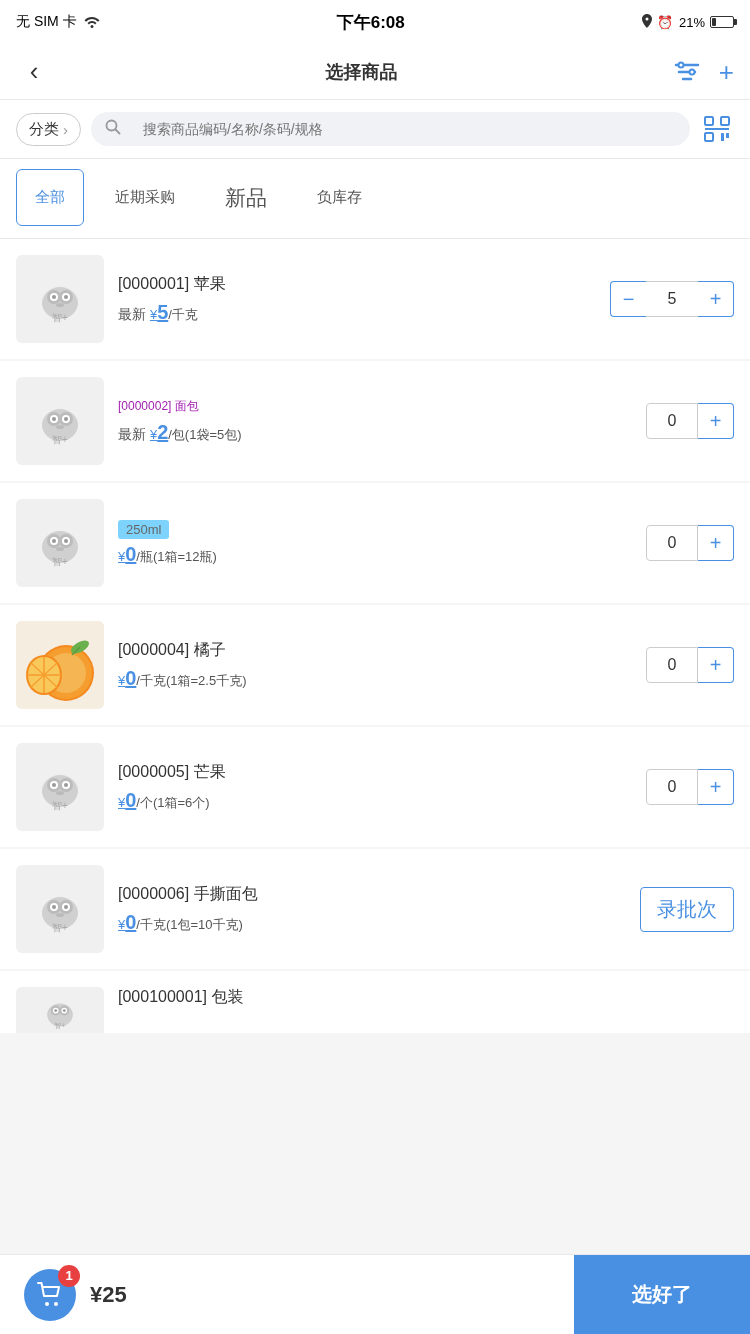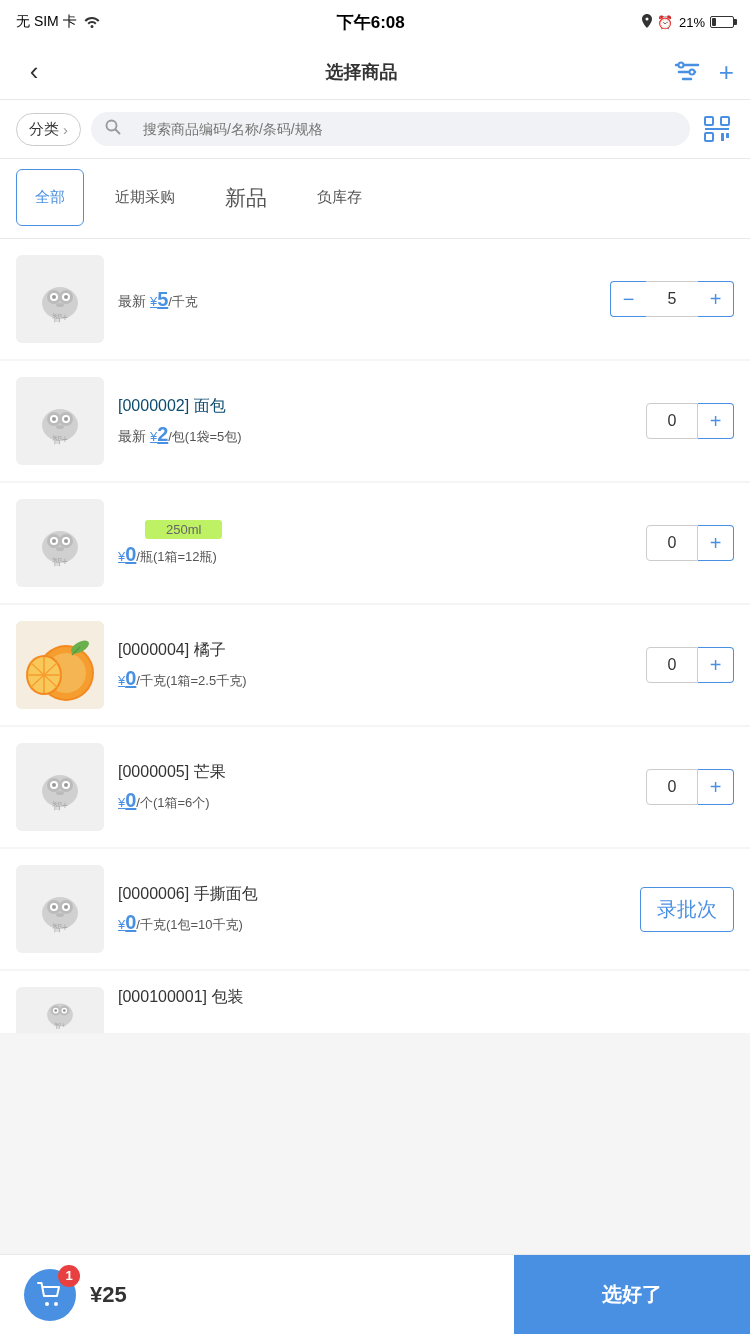--- a/index.html
+++ b/index.html
@@ -100,20 +100,21 @@
         <ellipse cx="34" cy="26" rx="7" ry="7" fill="#bbb"></ellipse>
         <circle cx="22" cy="26" r="4" fill="#fff"></circle>
         <circle cx="34" cy="26" r="4" fill="#fff"></circle>
         <circle cx="22" cy="26" r="2" fill="#999"></circle>
         <circle cx="34" cy="26" r="2" fill="#999"></circle>
         <ellipse cx="28" cy="34" rx="4" ry="2" fill="#bbb"></ellipse>
         <text x="28" y="50" text-anchor="middle" font-size="10" fill="#aaa">智+</text>
       </svg>
     </div>
     <div style="flex:1;min-width:0;">
+      <div style="font-size:16px;color:#333;font-weight:500;margin-bottom:6px;">[0000001] 苹果</div>
       <div style="font-size:14px;color:#555;">
         <span>最新 </span><span style="color:#4a90e2;font-size:13px;text-decoration:underline;">¥</span><span style="color:#4a90e2;font-size:20px;font-weight:600;text-decoration:underline;">5</span><span style="color:#555;font-size:13px;">/千克</span>
       </div>
     </div>
     <div style="display:flex;align-items:center;flex-shrink:0;">
       <button style="width:36px;height:36px;border:1.5px solid #4a90e2;background:#fff;color:#4a90e2;font-size:20px;display:flex;align-items:center;justify-content:center;cursor:pointer;border-radius:4px 0 0 4px;border-right:none;">−</button>
       <input type="text" value="5" style="width: 52px; height: 36px; border-top: 1.5px solid rgb(204, 204, 204); border-bottom: 1.5px solid rgb(204, 204, 204); border-image: initial; border-left: none; border-right: none; text-align: center; font-size: 16px; color: rgb(51, 51, 51); background: rgb(255, 255, 255); outline: none;">
       <button style="width:36px;height:36px;border:1.5px solid #4a90e2;background:#fff;color:#4a90e2;font-size:20px;display:flex;align-items:center;justify-content:center;cursor:pointer;border-radius:0 4px 4px 0;border-left:none;">+</button>
     </div>
   </div>
@@ -126,21 +127,21 @@
         <ellipse cx="34" cy="26" rx="7" ry="7" fill="#bbb"></ellipse>
         <circle cx="22" cy="26" r="4" fill="#fff"></circle>
         <circle cx="34" cy="26" r="4" fill="#fff"></circle>
         <circle cx="22" cy="26" r="2" fill="#999"></circle>
         <circle cx="34" cy="26" r="2" fill="#999"></circle>
         <ellipse cx="28" cy="34" rx="4" ry="2" fill="#bbb"></ellipse>
         <text x="28" y="50" text-anchor="middle" font-size="10" fill="#aaa">智+</text>
       </svg>
     </div>
     <div style="flex:1;min-width:0;">
-      <div style="font-size:16px;color:#0c4a6e;font-weight:500;margin-bottom:6px;">[0000002] 面包</div>
+      <div style="font-size:12px;color:#a21caf;font-weight:500;margin-bottom:6px;">[0000002] 面包</div>
       <div style="font-size:14px;color:#555;">
         <span>最新 </span><span style="color:#4a90e2;font-size:13px;text-decoration:underline;">¥</span><span style="color:#4a90e2;font-size:20px;font-weight:600;text-decoration:underline;">2</span><span style="color:#555;font-size:13px;">/包(1袋=5包)</span>
       </div>
     </div>
     <div style="display:flex;align-items:center;flex-shrink:0;">
       <input type="text" value="0" style="width: 52px; height: 36px; border: 1.5px solid rgb(204, 204, 204); text-align: center; font-size: 16px; color: rgb(51, 51, 51); background: rgb(255, 255, 255); outline: none; border-radius: 4px 0px 0px 4px;">
       <button style="width:36px;height:36px;border:1.5px solid #4a90e2;background:#fff;color:#4a90e2;font-size:20px;display:flex;align-items:center;justify-content:center;cursor:pointer;border-radius:0 4px 4px 0;border-left:none;">+</button>
     </div>
   </div>
 
@@ -152,21 +153,21 @@
         <ellipse cx="34" cy="26" rx="7" ry="7" fill="#bbb"></ellipse>
         <circle cx="22" cy="26" r="4" fill="#fff"></circle>
         <circle cx="34" cy="26" r="4" fill="#fff"></circle>
         <circle cx="22" cy="26" r="2" fill="#999"></circle>
         <circle cx="34" cy="26" r="2" fill="#999"></circle>
         <ellipse cx="28" cy="34" rx="4" ry="2" fill="#bbb"></ellipse>
         <text x="28" y="50" text-anchor="middle" font-size="10" fill="#aaa">智+</text>
       </svg>
     </div>
     <div style="flex:1;min-width:0;">
-      <div style="font-size:13px;color:#666;margin-bottom:4px;background:#bef264;display:inline-block;padding:2px 21px;border-radius:3px;margin-left:27px;">250ml</div>
+      <div style="font-size:13px;color:#666;margin-bottom:4px;background:#7dd3fc;display:inline-block;padding:2px 8px;border-radius:3px;">250ml</div>
       <div style="font-size:14px;color:#555;">
         <span style="color:#4a90e2;font-size:13px;text-decoration:underline;">¥</span><span style="color:#4a90e2;font-size:20px;font-weight:600;text-decoration:underline;">0</span><span style="color:#555;font-size:13px;">/瓶(1箱=12瓶)</span>
       </div>
     </div>
     <div style="display:flex;align-items:center;flex-shrink:0;">
       <input type="text" value="0" style="width: 52px; height: 36px; border: 1.5px solid rgb(204, 204, 204); text-align: center; font-size: 16px; color: rgb(51, 51, 51); background: rgb(255, 255, 255); outline: none; border-radius: 4px 0px 0px 4px;">
       <button style="width:36px;height:36px;border:1.5px solid #4a90e2;background:#fff;color:#4a90e2;font-size:20px;display:flex;align-items:center;justify-content:center;cursor:pointer;border-radius:0 4px 4px 0;border-left:none;">+</button>
     </div>
   </div>
 
@@ -278,14 +279,14 @@
     <div style="position:relative;width:52px;height:52px;background:#4a90e2;border-radius:50%;display:flex;align-items:center;justify-content:center;cursor:pointer;">
       <svg width="28" height="28" viewBox="0 0 28 28">
         <path d="M2 2h3.5l2.5 13h13l2-9H7" stroke="#fff" stroke-width="2" fill="none" stroke-linecap="round" stroke-linejoin="round"></path>
         <circle cx="11" cy="23" r="2" fill="#fff"></circle>
         <circle cx="20" cy="23" r="2" fill="#fff"></circle>
       </svg>
       <div style="position:absolute;top:-4px;right:-4px;background:#e84040;color:#fff;border-radius:50%;width:22px;height:22px;font-size:13px;display:flex;align-items:center;justify-content:center;font-weight:700;">1</div>
     </div>
     <span style="font-size:22px;font-weight:700;color:#333;">¥25</span>
   </div>
-  <button style="width:236px;height:80px;background:#4a90e2;color:#fff;font-size:20px;font-weight:600;border:none;cursor:pointer;display:flex;align-items:center;justify-content:center;">选好了</button>
+  <button style="width:176px;height:80px;background:#4a90e2;color:#fff;font-size:20px;font-weight:600;border:none;cursor:pointer;display:flex;align-items:center;justify-content:center;">选好了</button>
 </div>
 
 </body></html>

